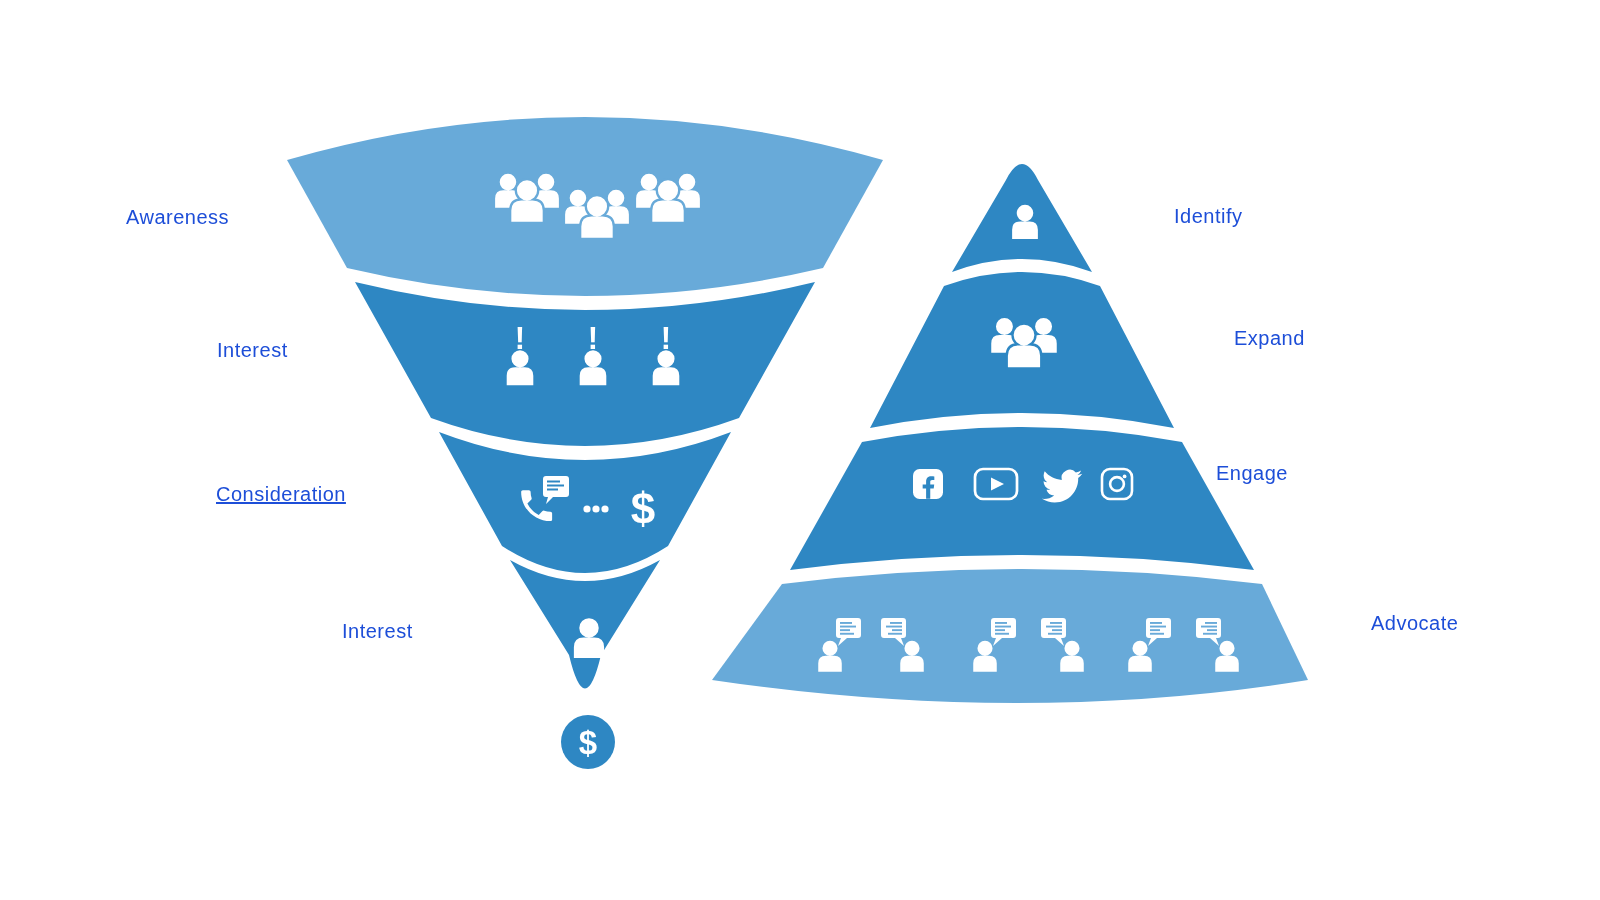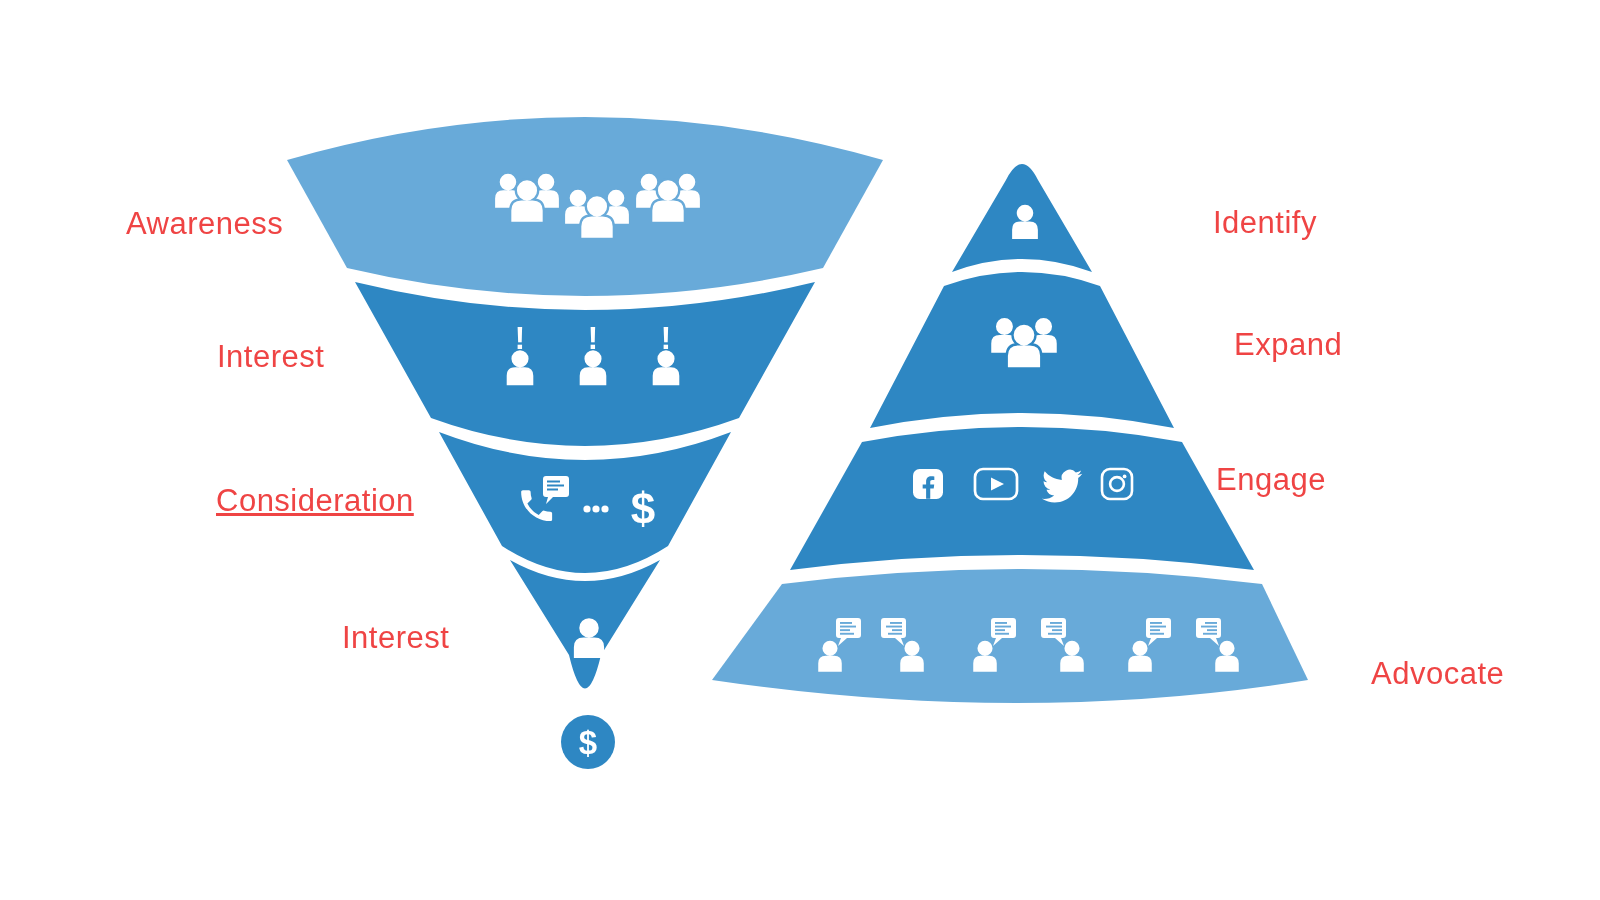--- a/index.html
+++ b/index.html
@@ -1,19 +1,19 @@
 <!DOCTYPE html>
 <html><head>
 <meta charset="utf-8">
 <style>
   html,body{margin:0;padding:0;background:#fff;}
   .canvas{position:relative;width:1600px;height:900px;background:#ffffff;overflow:hidden;
           font-family:"Liberation Sans",sans-serif;}
   .canvas svg{position:absolute;left:0;top:0;}
-  .stage-label{position:absolute;font-size:31px;letter-spacing:.5px;color:#ef4444;white-space:nowrap;}
+  .stage-label{position:absolute;font-size:20px;letter-spacing:.5px;color:#1d4ed8;white-space:nowrap;}
   
   .front-on-light{stroke:#68aad9;stroke-width:4;paint-order:stroke;}
   .front-on-dark{stroke:#2e87c3;stroke-width:4;paint-order:stroke;}
   .bubble-line{fill:#69aad9;}
   .fb-f{fill:#2e87c3;}
   .excl{font-family:"Liberation Sans",sans-serif;font-weight:bold;font-size:31px;fill:#ffffff;text-anchor:middle;}
   .big-dollar{font-family:"Liberation Sans",sans-serif;font-weight:bold;font-size:44px;fill:#ffffff;text-anchor:middle;}
   .coin-dollar{font-family:"Liberation Sans",sans-serif;font-weight:bold;font-size:33px;fill:#ffffff;text-anchor:middle;}
 </style>
 </head>
@@ -138,18 +138,18 @@
       <use href="#bubbleL" transform="translate(1196,618)"></use>
       <use href="#person" fill="#fff" transform="translate(1227,660) scale(0.84)"></use>
     </g>
   </g>
 </svg>
 
 <div class="stage-label" style="left:126px;top:206px;">Awareness</div>
 <div class="stage-label" style="left:217px;top:339px;">Interest</div>
 <div class="stage-label" style="left:216px;top:483px;text-decoration:underline;">Consideration</div>
 <div class="stage-label" style="left:342px;top:620px;">Interest</div>
-<div class="stage-label" style="left:1174px;top:205px;margin-left:39px;">Identify</div>
+<div class="stage-label" style="left:1174px;top:205px;">Identify</div>
 <div class="stage-label" style="left:1234px;top:327px;">Expand</div>
 <div class="stage-label" style="left:1216px;top:462px;">Engage</div>
-<div class="stage-label" style="left:1371px;top:612px;margin-top:44px;">Advocate</div>
+<div class="stage-label" style="left:1371px;top:612px;">Advocate</div>
 
 </div>
 
 </body></html>

